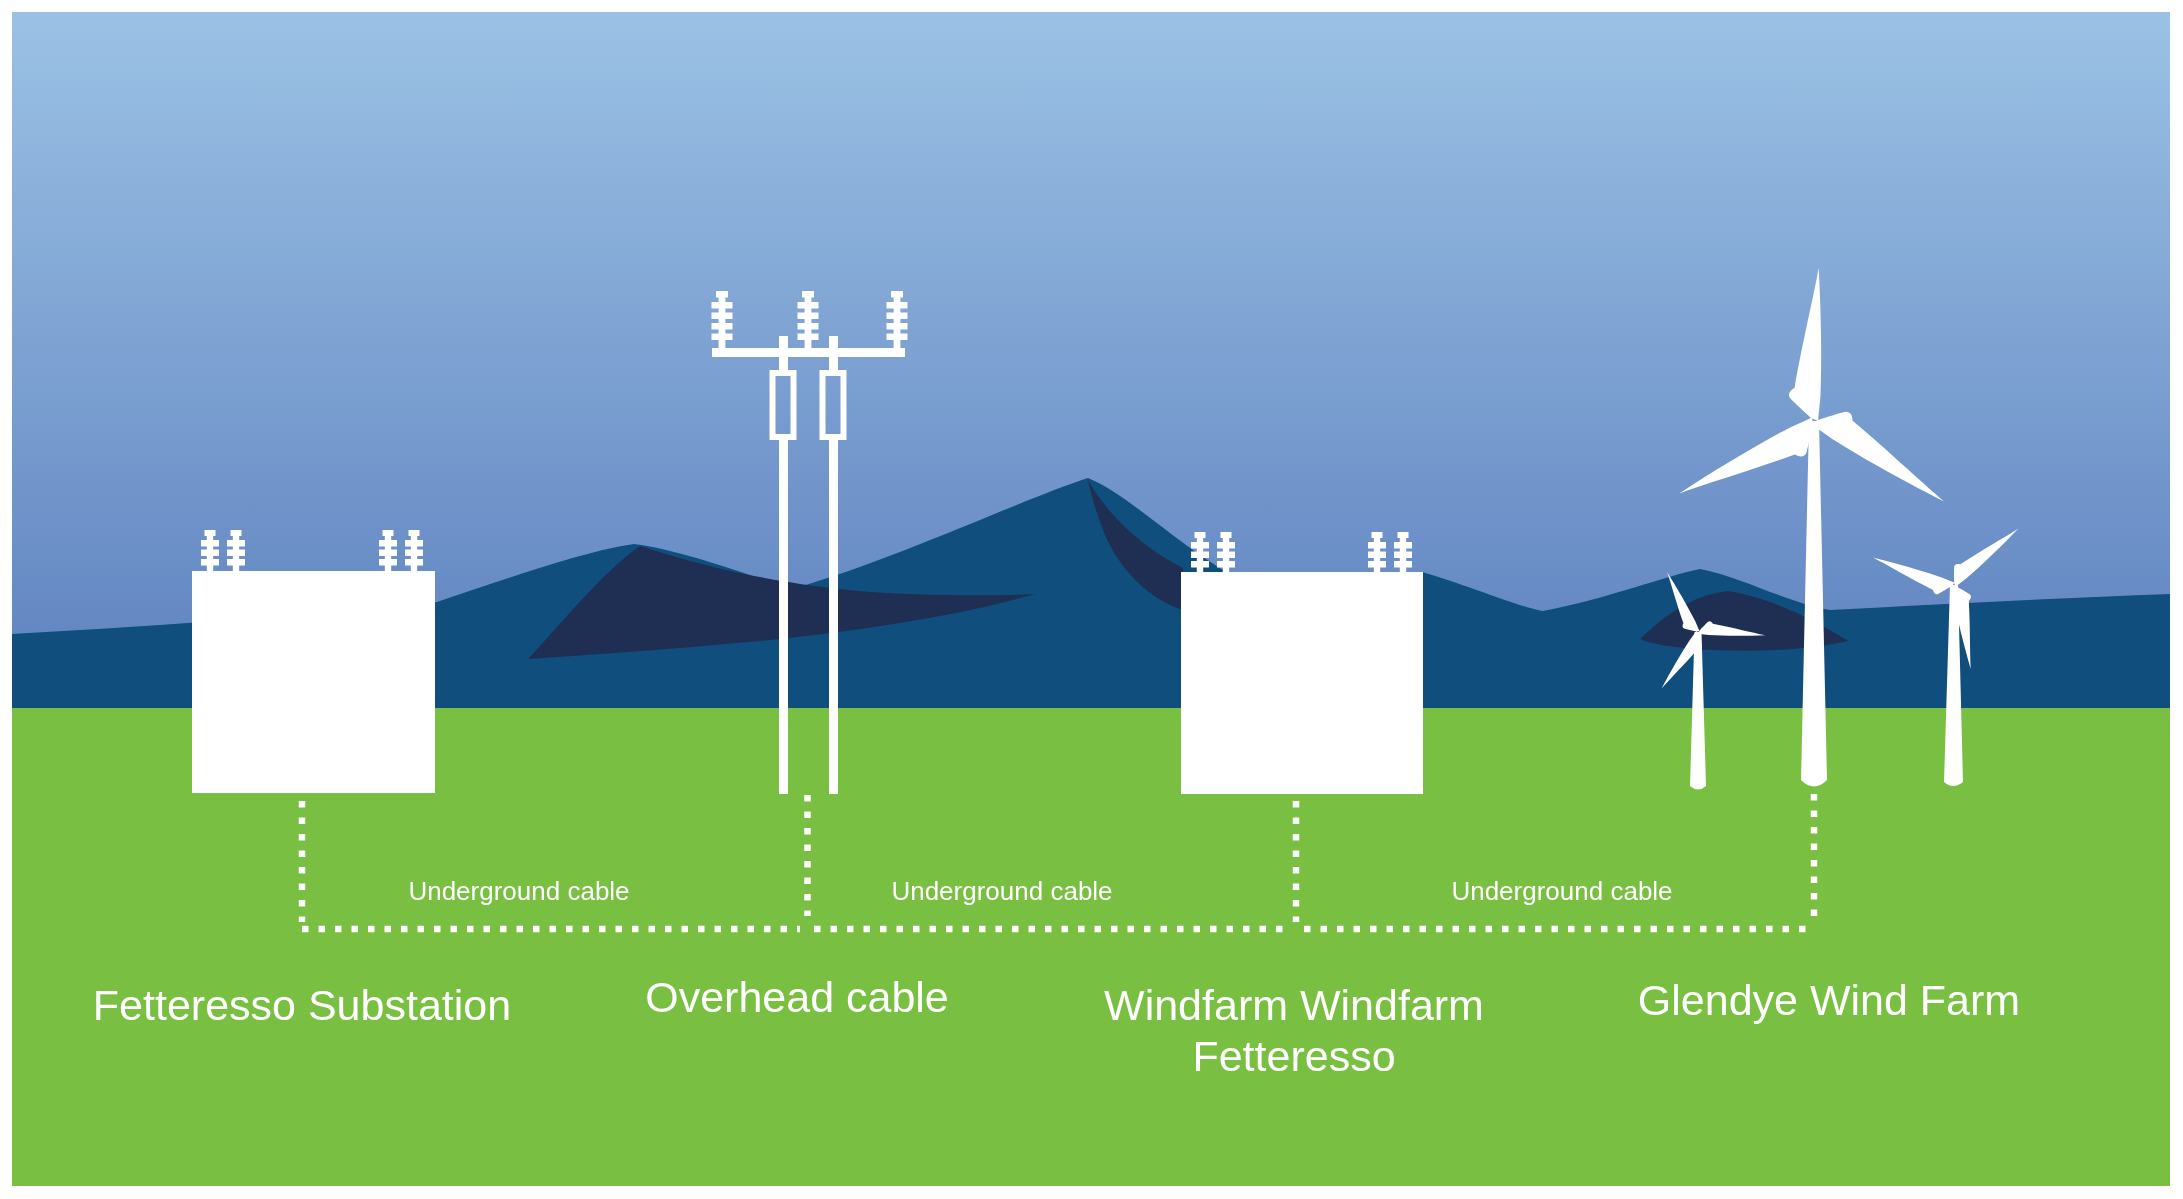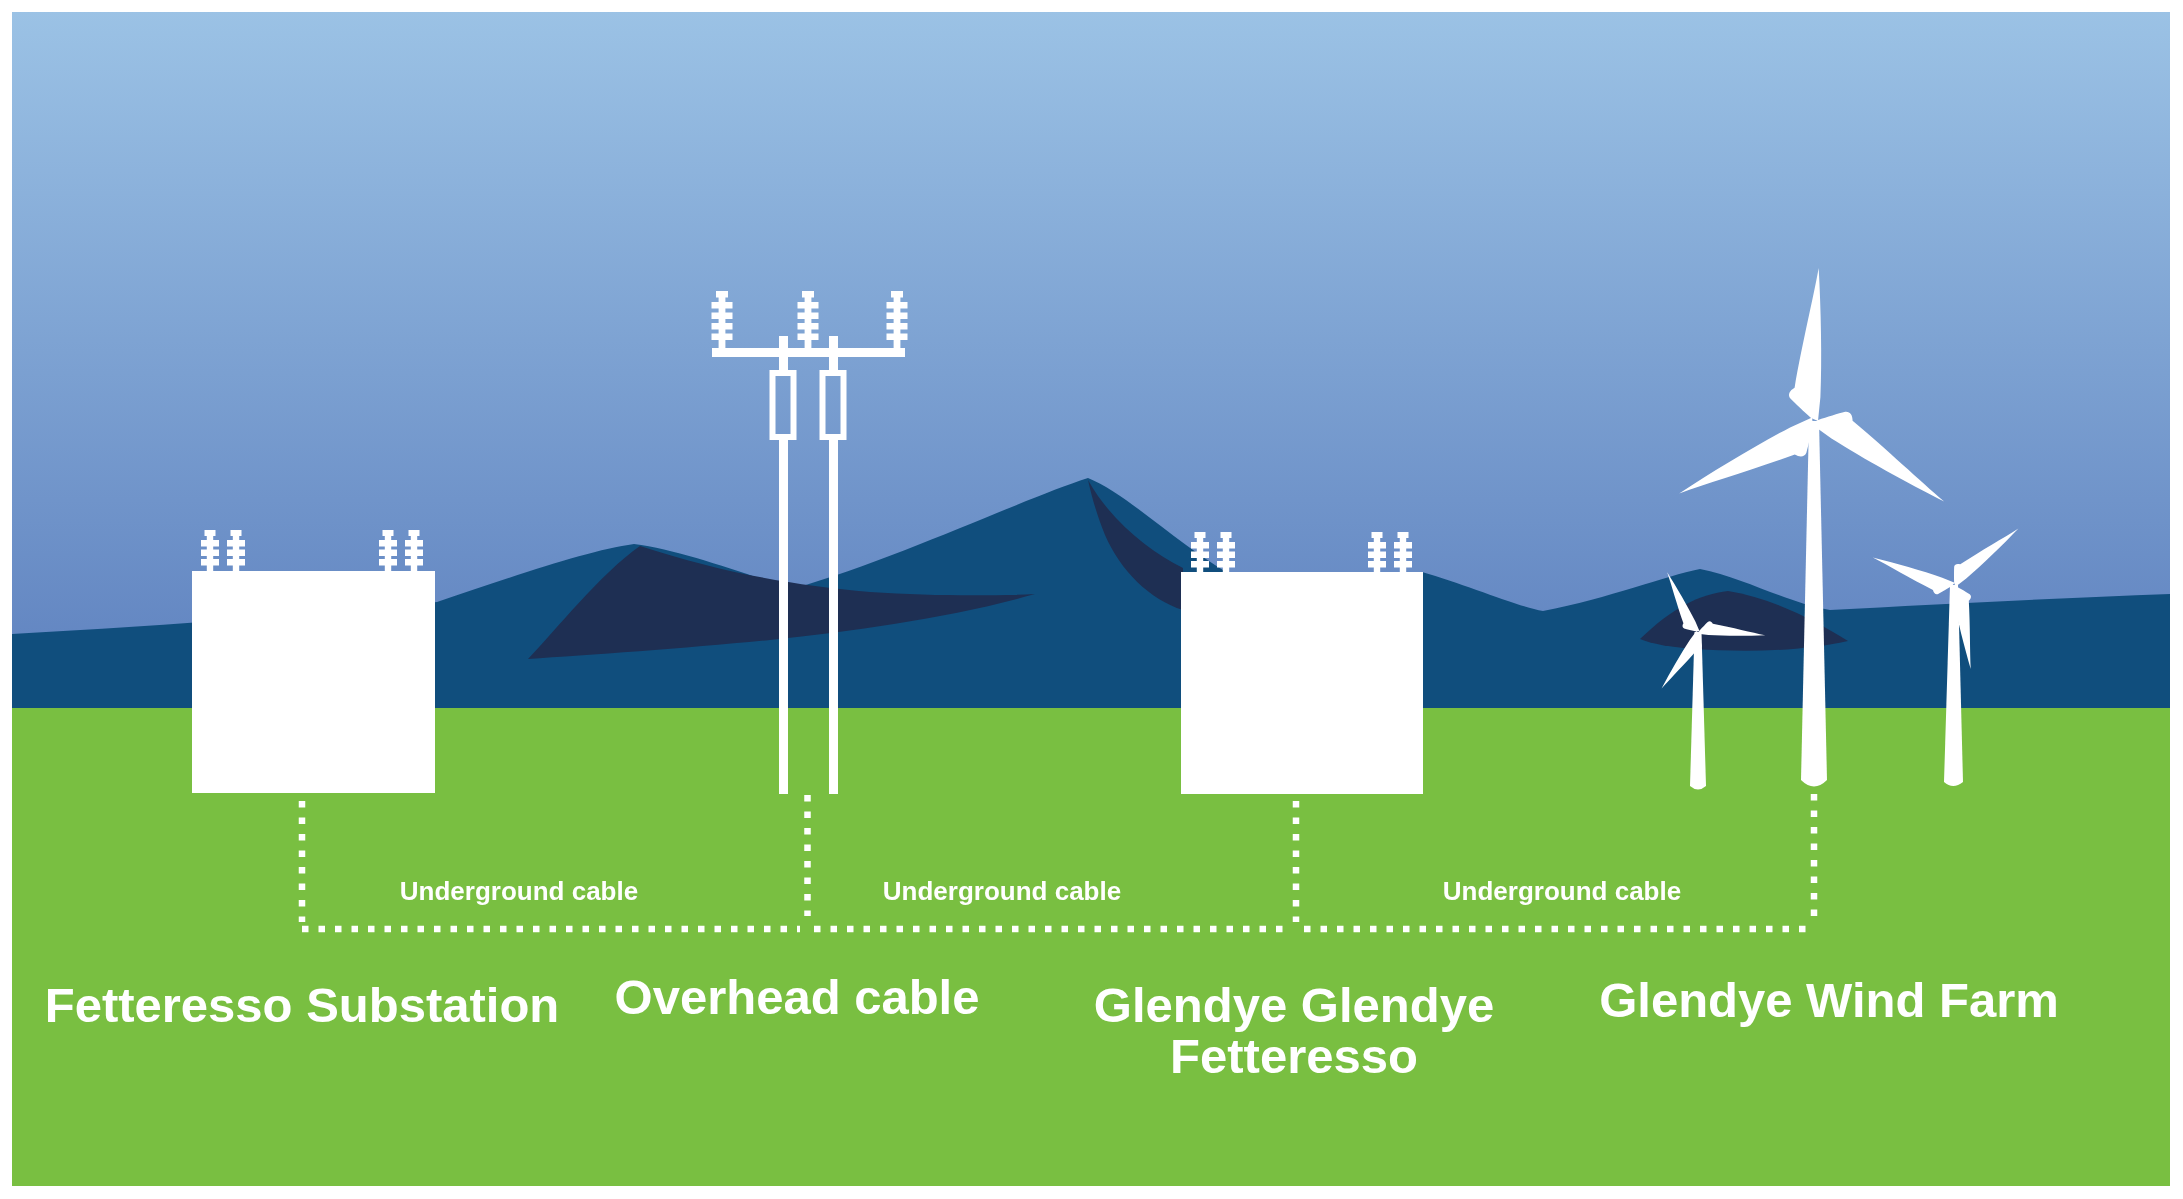--- a/index.html
+++ b/index.html
@@ -1,21 +1,21 @@
 <!DOCTYPE html>
 <html><head>
 <meta charset="utf-8">
 <style>
   html,body{margin:0;padding:0;background:#ffffff;}
   body{width:2183px;height:1199px;overflow:hidden;font-family:"Liberation Sans",sans-serif;}
   .scene{position:relative;width:2183px;height:1199px;}
   .scene svg{position:absolute;left:0;top:0;display:block;}
   .lbl{position:absolute;color:#ffffff;white-space:nowrap;transform:translate(-50%,-50%);
-       text-align:center;font-weight:700;}
-  .lbl-main{font-size:49px;line-height:51px;}
+       text-align:center;font-weight:400;}
+  .lbl-main{font-size:43px;line-height:51px;}
   .lbl-cable{font-size:26px;line-height:30px;}
 </style>
 </head>
 <body>
 
 <div class="scene">
 
 <svg width="2183" height="1199" viewBox="0 0 2183 1199">
   <defs>
     <linearGradient id="sky" x1="0" y1="12" x2="0" y2="680" gradientUnits="userSpaceOnUse">
@@ -130,18 +130,18 @@
   </g>
 </svg>
 
 <div class="lbl lbl-cable" style="left:519px;top:891px;">Underground cable</div>
 <div class="lbl lbl-cable" style="left:1002px;top:891px;">Underground cable</div>
 <div class="lbl lbl-cable" style="left:1562px;top:891px;">Underground cable</div>
 
 <div class="lbl lbl-main" style="left:302px;top:1005px;">Fetteresso Substation</div>
 <div class="lbl lbl-main" style="left:797px;top:997px;">Overhead cable</div>
 <div class="lbl lbl-main" style="left:1294px;top:1031px;">
-  <span>Glendye Glendye</span><br>
+  <span>Windfarm Windfarm</span><br>
   <span>Fetteresso</span>
 </div>
 <div class="lbl lbl-main" style="left:1829px;top:1000px;text-align:center;">Glendye Wind Farm</div>
 
 </div>
 
 </body></html>

